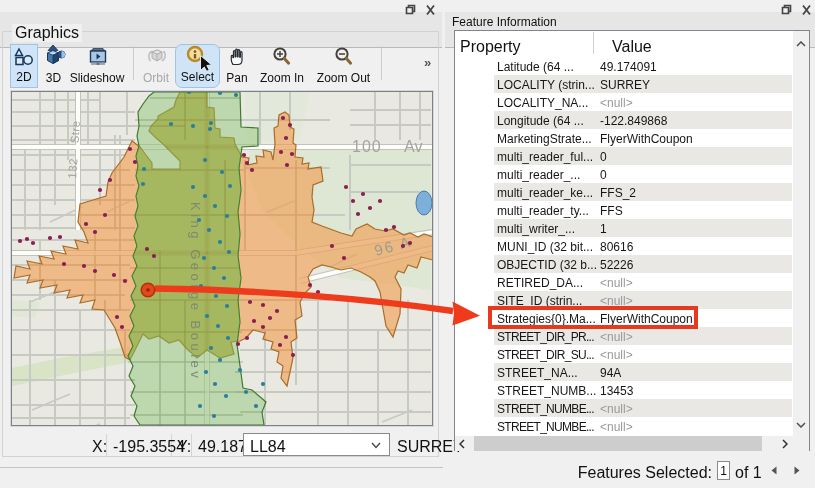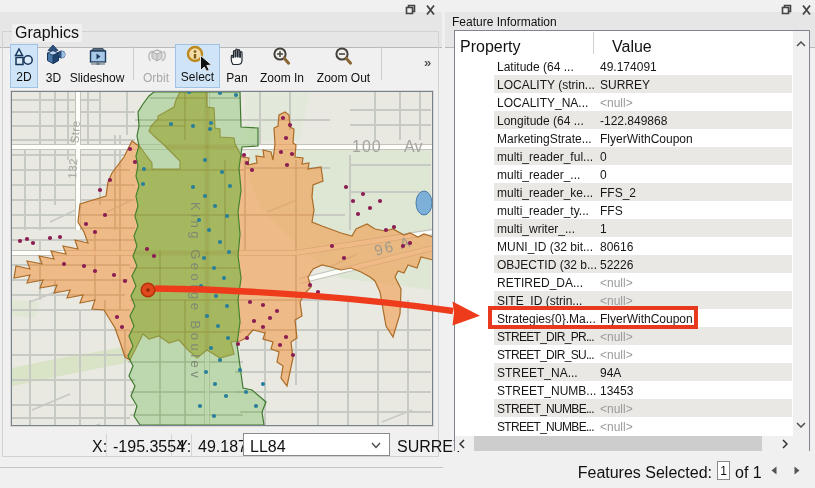--- a/index.html
+++ b/index.html
@@ -48,21 +48,21 @@
 <div class="tbtn" style="left:40px; width:27px;">
     <span class="cap">3D</span>
   </div>
 <div class="tbtn" style="left:69px; width:56px;">
     <span class="cap">Slideshow</span>
   </div>
 <div class="tsep" style="left:133px;"></div>
 <div class="tbtn" style="left:139px; width:34px;">
     <span class="cap dis">Orbit</span>
   </div>
-<div class="tbtn on" style="left:175px; width:45px;">
+<div class="tbtn on" style="left:175px; width:45px;border-radius:7px;">
     <span class="cap">Select</span>
   </div>
 <div class="tbtn" style="left:222px; width:30px;">
     <span class="cap">Pan</span>
   </div>
 <div class="tbtn" style="left:254px; width:56px;">
     <span class="cap">Zoom In</span>
   </div>
 <div class="tbtn" style="left:312px; width:63px;">
     <span class="cap">Zoom Out</span>

